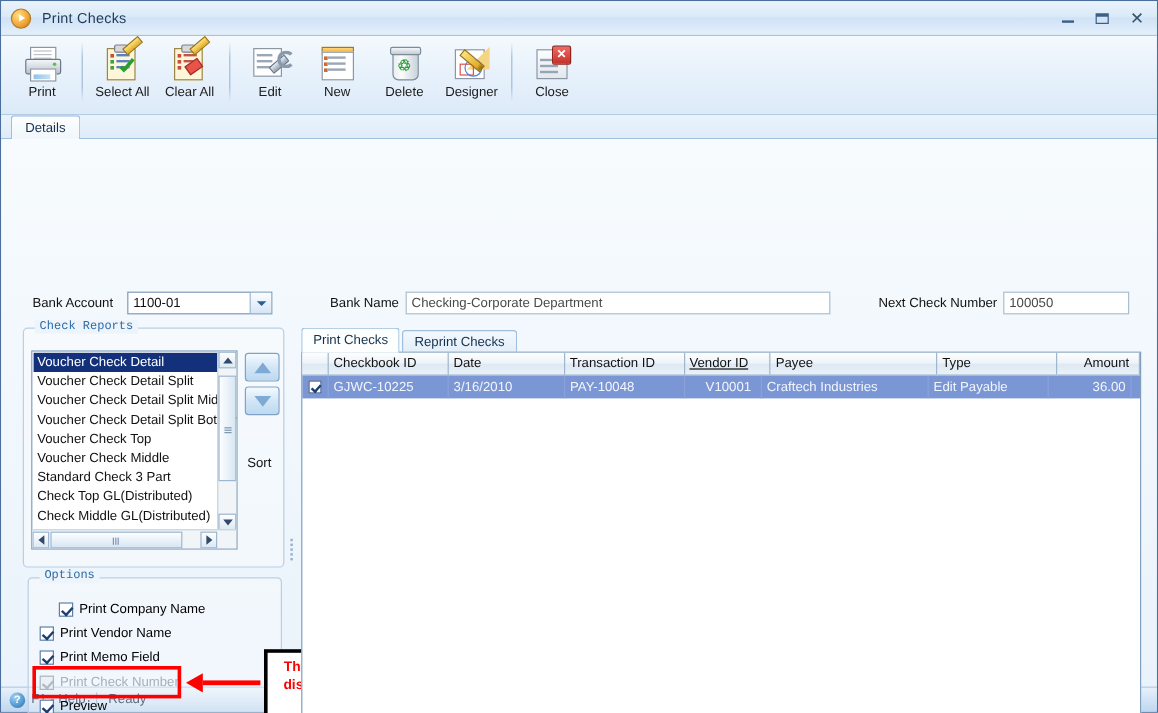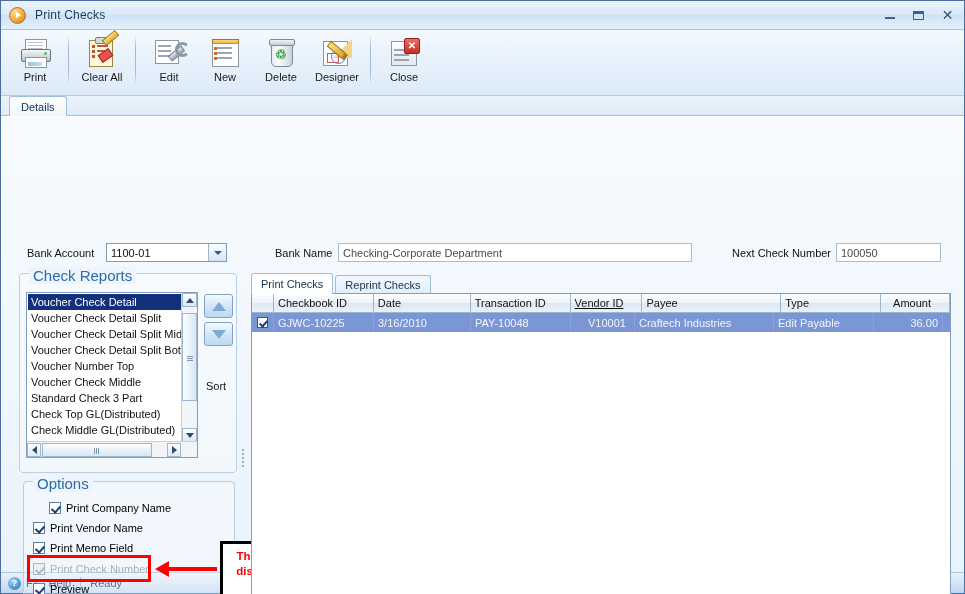--- a/index.html
+++ b/index.html
@@ -212,21 +212,21 @@
 
   
   .group {
     position:absolute; box-sizing:border-box;
     border:1px solid #b9cfe4; border-radius:4px;
     background: rgba(255,255,255,0.32);
   }
   .group > .gtitle {
     position:absolute; top:-7px; left:9px;
     background: #edf4fb;
-    padding:0 4px; font-size:15px; color:#2b6ca8;
+    padding:0 4px; font-size:10px; color:#2b6ca8;font-family:Liberation Mono, monospace;
   }
 
   
   .listbox {
     position:absolute; box-sizing:border-box;
     background:#fff; border:1px solid #7f9fbd;
     overflow:hidden;
   }
   .list-items { position:absolute; left:1px; top:1px; right:15px; }
   .litem { height:16px; line-height:16px; font-size:11px; padding-left:3px; white-space:nowrap; color:#111;}
@@ -337,21 +337,21 @@
     background:#fff; border:1px solid #7f9fbd;
   }
   .grid-head { display:flex; height:19px; box-sizing:border-box;
     background: linear-gradient(to bottom,#fdfefe 0%,#edf3f9 48%,#dde8f3 52%,#eaf2f9 100%);
     border-bottom:1px solid #9fb7cd; }
   .gh {
     box-sizing:border-box; border-right:1px solid #9fb7cd;
     font-size:11px; color:#111; display:flex;align-items:center;
     padding-left:4px; overflow:hidden; white-space:nowrap;
   }
-  .gh.right { justify-content:flex-end; padding-right:18px; padding-left:0;}
+  .gh.right { justify-content:flex-end; padding-right:8px; padding-left:0;}
   .grid-row { display:flex; height:19px; box-sizing:border-box; background:#7b96d4; }
   .gc {
     box-sizing:border-box; border-right:1px solid #8aa2d9;
     font-size:11px; color:#f2f5fb; display:flex;align-items:center;
     padding-left:4px; overflow:hidden; white-space:nowrap;
   }
   .gc.right{ justify-content:flex-end; padding-right:4px; padding-left:0;}
   .gc.cbcell{ justify-content:center; padding-left:0;}
   .gc .cellcb{width:11px;height:11px;background:#fff;border:1px solid #3c5488;box-sizing:border-box;position:relative;}
   .gc .cellcb::after{content:"";position:absolute;left:3px;top:1px;width:3px;height:6px;border:solid #1c3f73;border-width:0 2px 2px 0;transform:rotate(42deg);}
@@ -395,20 +395,37 @@
         <div class="paper"></div>
           <div class="body"></div>
           <div class="out"></div>
           <div class="dot"></div>
       </div>
       <div class="lbl">Print</div>
     </div>
 
     <div class="tb-sep"></div>
 
+    <div class="tb-item">
+      <div class="ico ico-clip">
+        <div class="board"></div>
+          <div class="clipTop"></div>
+        <div class="bl" style="left:6px;top:8px;background:#c94f3d;"></div>
+          <div class="ln" style="left:11px;top:8px;"></div>
+        <div class="bl" style="left:6px;top:13px;background:#3fa04a;"></div>
+          <div class="ln" style="left:11px;top:13px;"></div>
+        <div class="bl" style="left:6px;top:18px;background:#3fa04a;"></div>
+          <div class="ln" style="left:11px;top:18px;"></div>
+        <div class="pen">
+            <div class="pen-body"></div>
+          </div>
+        <div class="check-mark"></div>
+      </div>
+      <div class="lbl">Select All</div>
+    </div>
 
     <div class="tb-item">
       <div class="ico ico-clip">
         <div class="board"></div>
           <div class="clipTop"></div>
         <div class="bl" style="left:6px;top:8px;background:#c94f3d;"></div>
           <div class="ln" style="left:11px;top:8px;background:#c0554a;"></div>
         <div class="bl" style="left:6px;top:13px;background:#c94f3d;"></div>
           <div class="ln" style="left:11px;top:13px;background:#c0554a;"></div>
         <div class="bl" style="left:6px;top:18px;background:#c94f3d;"></div>
@@ -502,21 +519,21 @@
     <div class="group" style="left:18px; top:156px; width:218px; height:200px;">
       <div class="gtitle">Check Reports</div>
     </div>
 
     <div class="listbox" style="left:25px; top:175px; width:172px; height:166px;">
       <div class="list-items">
         <div class="litem sel">Voucher Check Detail</div>
         <div class="litem">Voucher Check Detail Split</div>
         <div class="litem">Voucher Check Detail Split Middle</div>
         <div class="litem">Voucher Check Detail Split Bottom</div>
-        <div class="litem">Voucher Number Top</div>
+        <div class="litem">Voucher Check Top</div>
         <div class="litem">Voucher Check Middle</div>
         <div class="litem">Standard Check 3 Part</div>
         <div class="litem">Check Top GL(Distributed)</div>
         <div class="litem">Check Middle GL(Distributed)</div>
       </div>
 
       <div class="vscroll">
         <div class="vs-btn up"></div>
         <div class="vs-thumb"></div>
         <div class="vs-btn dn" style="position:absolute;left:0;right:0;bottom:0;"></div>

